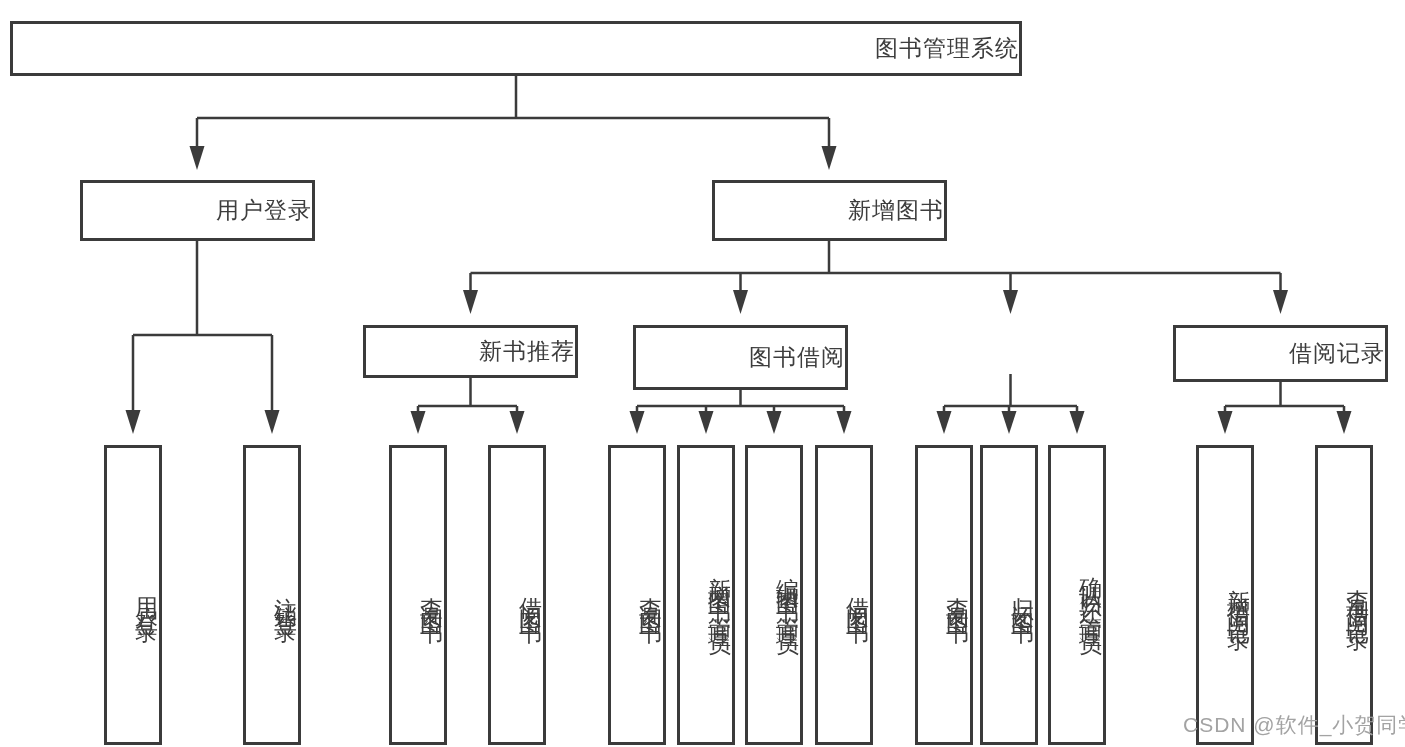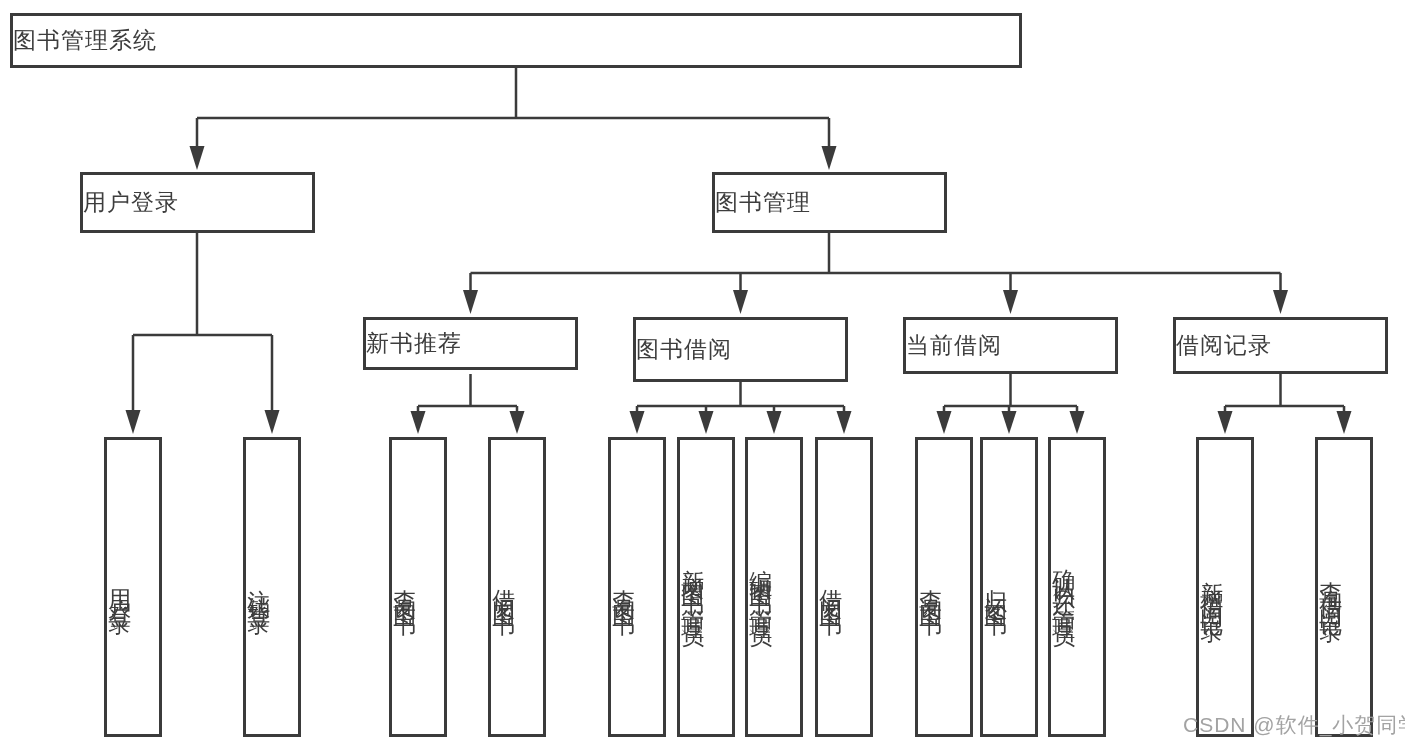--- a/index.html
+++ b/index.html
@@ -22,23 +22,24 @@
     height: 747px;
     z-index: 1;
   }
   .box {
     position: absolute;
     box-sizing: border-box;
     background: #ffffff;
     border: 3px solid #3b3b3b;
     display: flex;
     align-items: center;
-    justify-content: flex-start;
+    justify-content: flex-end;
     z-index: 2;
     color: #3d3d3d;
+    margin-top: 8px;
   }
   .box.h span {
     font-size: 23px;
     letter-spacing: 1px;
     white-space: nowrap;
   }
   .box.v .vtext {
     writing-mode: vertical-rl;
     text-orientation: mixed;
     font-size: 23px;
@@ -108,31 +109,28 @@
   </svg>
 
   <div class="box h" style="left:10px;top:13px;width:1012px;height:55px">
     <span>图书管理系统</span>
   </div>
 
   <div class="box h" style="left:80px;top:172px;width:235px;height:61px">
     <span>用户登录</span>
   </div>
   <div class="box h" style="left:712px;top:172px;width:235px;height:61px">
-    <span>图书管理</span>
+    <span>新增图书</span>
   </div>
 
   <div class="box h" style="left:363px;top:317px;width:215px;height:53px">
     <span>新书推荐</span>
   </div>
   <div class="box h" style="left:633px;top:317px;width:215px;height:65px">
     <span>图书借阅</span>
-  </div>
-  <div class="box h" style="left:903px;top:317px;width:215px;height:57px">
-    <span>当前借阅</span>
   </div>
   <div class="box h" style="left:1173px;top:317px;width:215px;height:57px">
     <span>借阅记录</span>
   </div>
 
   <div class="box v" style="left:104px;top:437px;width:58px;height:300px">
     <span class="vtext">用户登录</span>
   </div>
   <div class="box v" style="left:243px;top:437px;width:58px;height:300px">
     <span class="vtext">注销登录</span>

